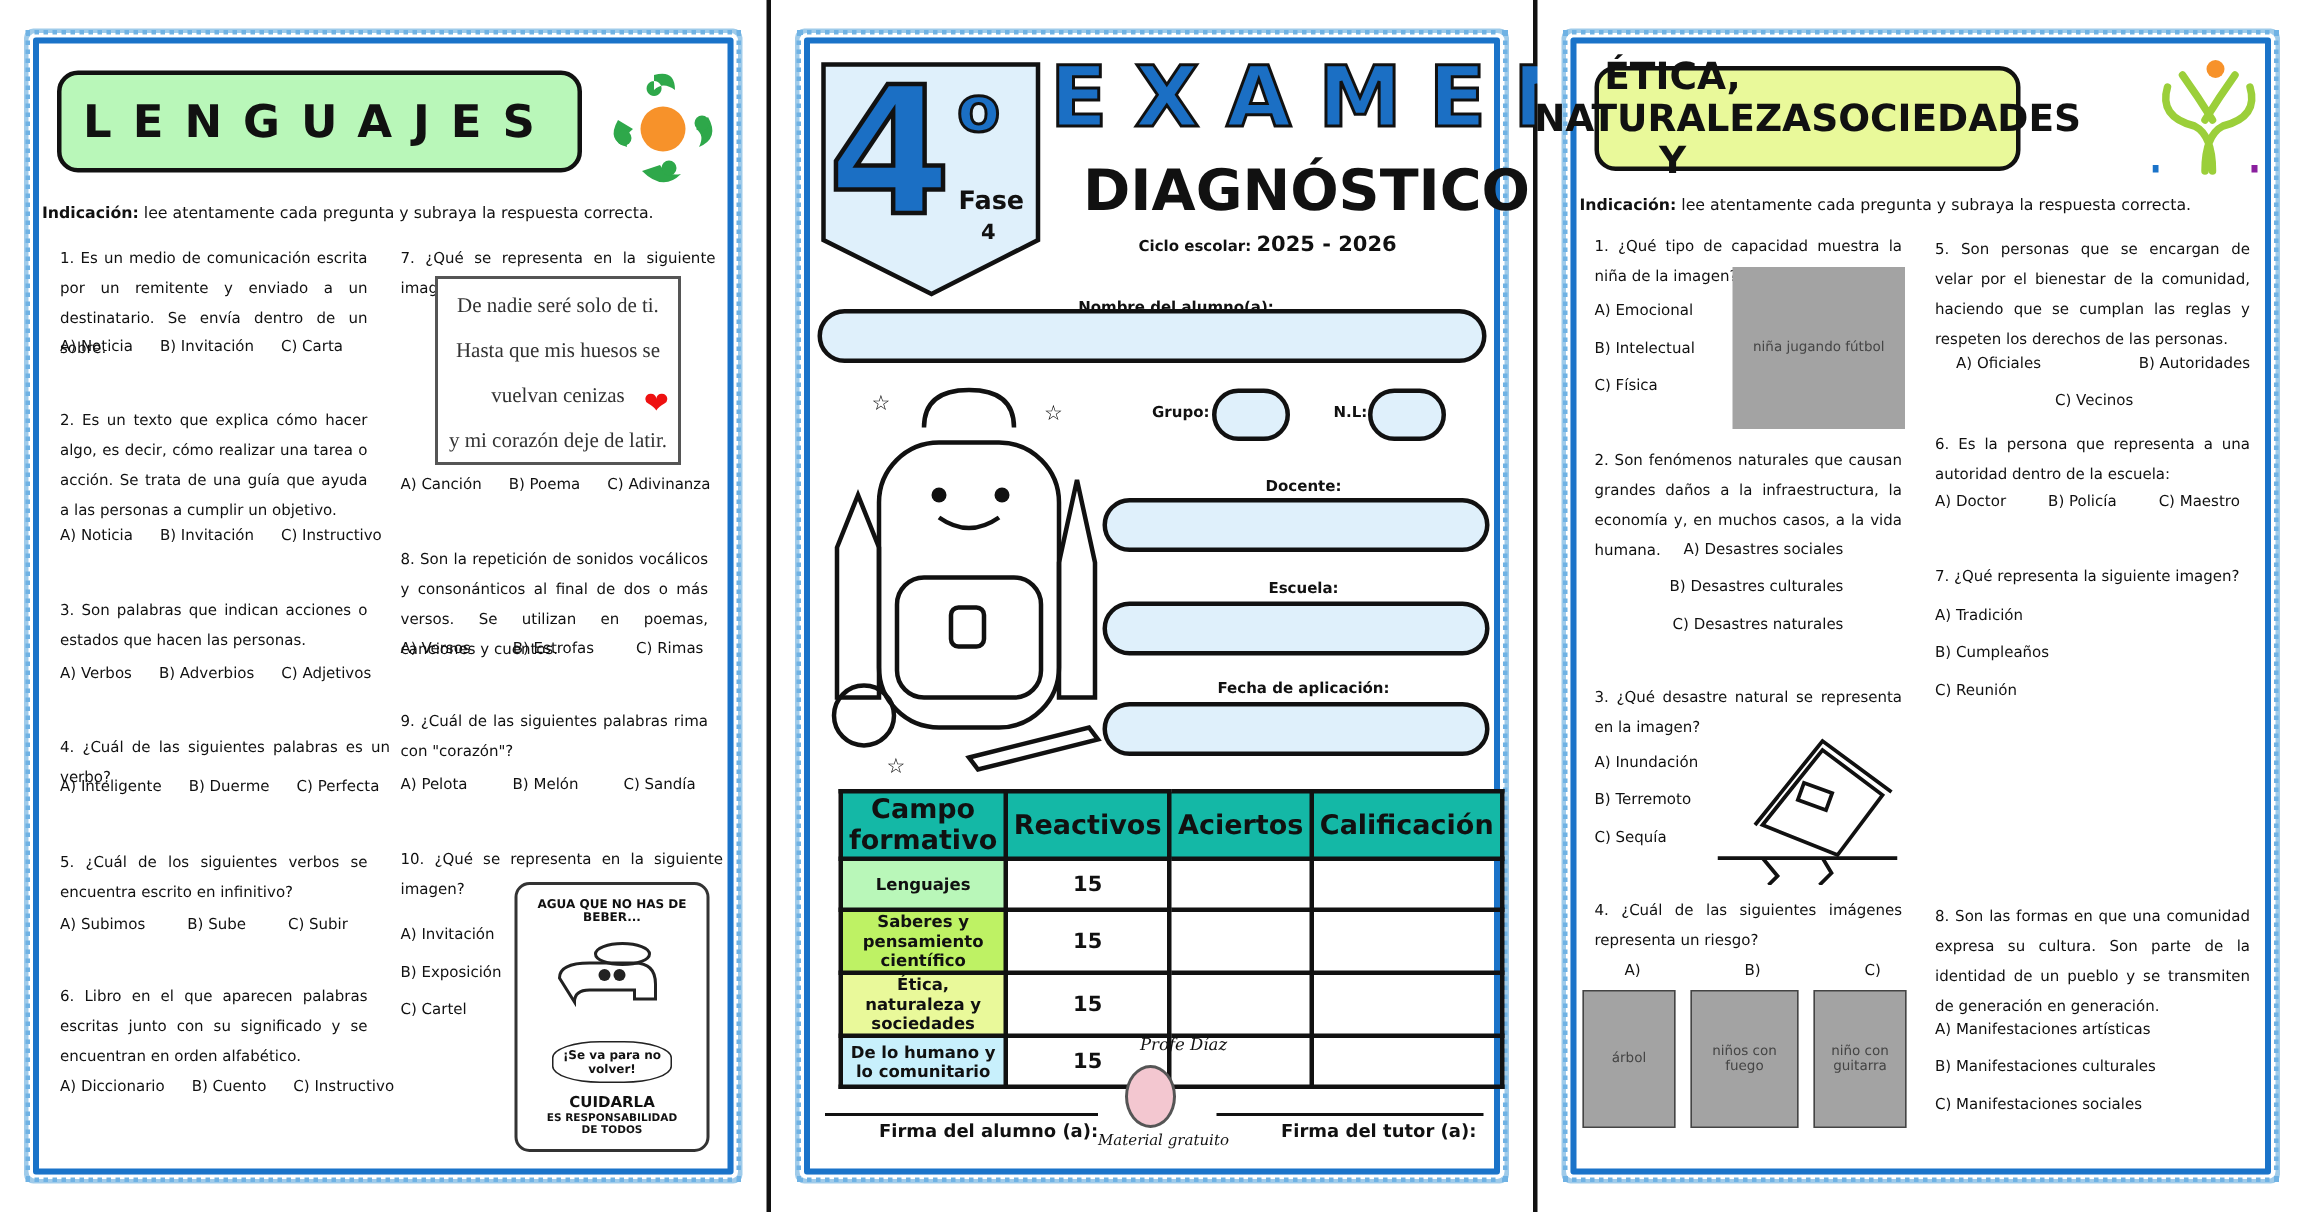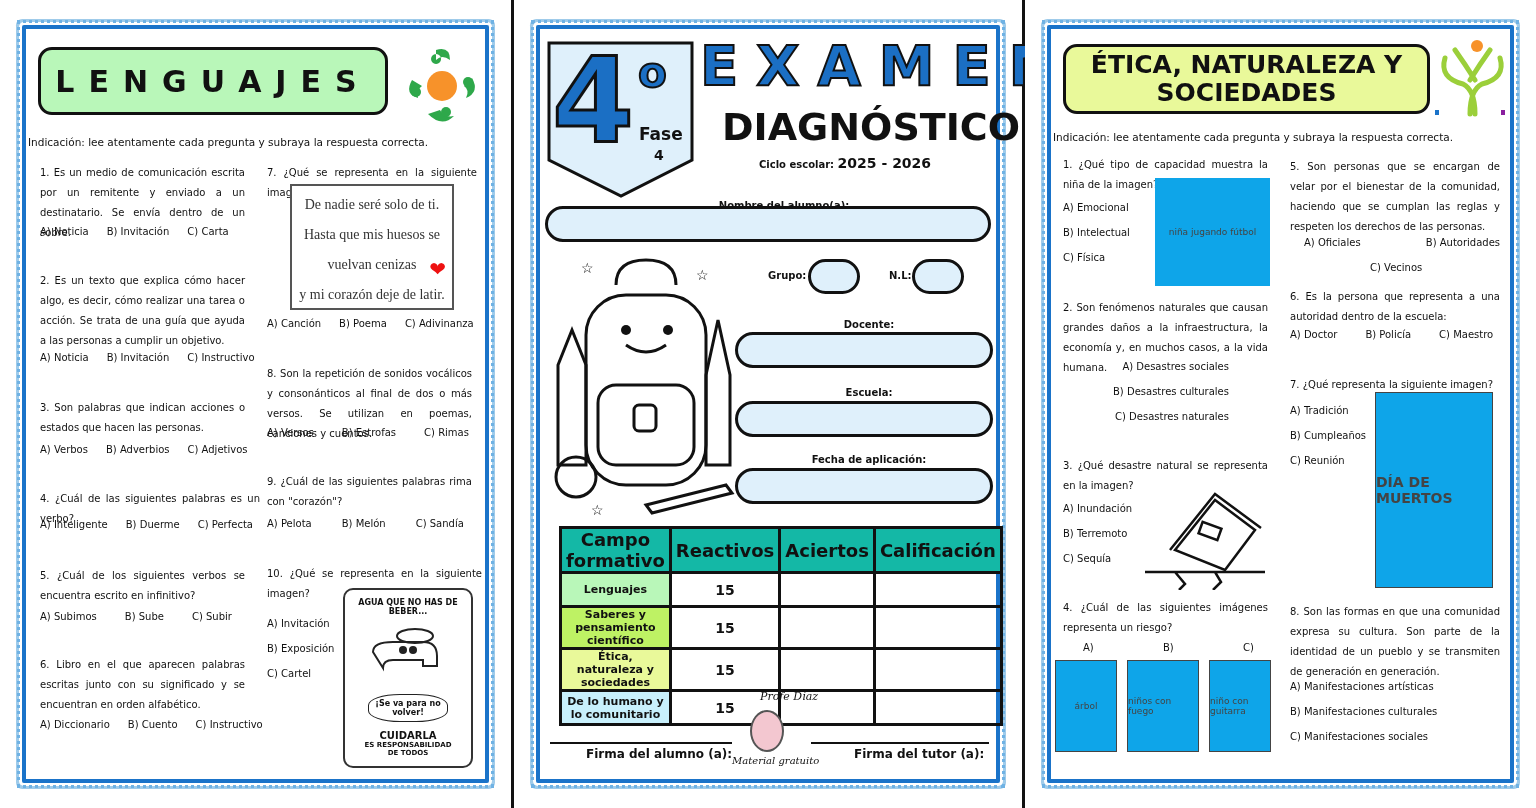--- a/index.html
+++ b/index.html
@@ -23,21 +23,21 @@
     content: ""; position: absolute; inset: -9px;
     border: 3px dotted #6fb2e4; pointer-events: none;
   }
 
   .title-box {
     position: absolute; border: 3px solid #111; border-radius: 14px;
     display: flex; align-items: center; justify-content: center; text-align: center;
     font-weight: bold;
   }
   .indic { position: absolute; font-size: 10.5px; }
-  .indic b { font-weight: normal; }
+  .indic b { font-weight: bold; }
 
   .q { position: absolute; font-size: 10px; line-height: 20px; text-align: justify; }
   .opts { position: absolute; font-size: 10px; display: flex; gap: 18px; }
   .opt-col { position: absolute; font-size: 10px; line-height: 25px; }
 
   .poem-box {
     position: absolute; border: 2px solid #555; background: #fff;
     font-family: "Liberation Serif", serif; font-size: 14px; color: #333;
     text-align: center; line-height: 30px; padding-top: 4px;
   }
@@ -59,23 +59,23 @@
   }
   table.score td, table.score th {
     border: 3px solid #111; height: 34px; text-align: center; padding: 0 4px;
   }
   table.score th { background: #14b8a6; font-size: 18px; height: 24px; }
 
   .sig-line { position: absolute; border-top: 2px solid #111; }
   .sig-label { position: absolute; font-size: 12px; font-weight: bold; }
 
   .illus {
-    position: absolute; border: 1.5px solid #444; background: #0ea5e9;
+    position: absolute; border: 1.5px solid #444; background: #a3a3a3;
     display: flex; align-items: center; justify-content: center;
-    font-size: 9px; color: #444; text-align: left;
+    font-size: 9px; color: #444; text-align: center;
   }
 </style>
 </head>
 <body>
 
 <div class="page" id="p1">
   <div class="frame"></div>
 
   <div class="title-box" style="left:38px; top:47px; width:350px; height:68px; background:#b9f7b9; font-size:30px; letter-spacing:14px; font-family:'DejaVu Sans',sans-serif;">
     <span>LENGUAJES</span>
@@ -284,21 +284,21 @@
 
   <div class="sig-line" style="left:36px; top:742px; width:182px;"></div>
   <div class="sig-label" style="left:72px; top:747px;">Firma del alumno (a):</div>
   <div class="sig-line" style="left:297px; top:742px; width:178px;"></div>
   <div class="sig-label" style="left:340px; top:747px;">Firma del tutor (a):</div>
 </div>
 
 <div class="page" id="p3">
   <div class="frame"></div>
 
-  <div class="title-box" style="left:38px; top:44px; width:367px; height:70px; background:#e9f99a; font-size:25px; line-height:28px; flex-direction:column;">
+  <div class="title-box" style="left:38px; top:44px; width:284px; height:70px; background:#e9f99a; font-size:25px; line-height:28px; ">
     <span>ÉTICA, NATURALEZA Y</span>
     <span>SOCIEDADES</span>
   </div>
 
   <svg style="position:absolute; left:410px; top:38px;" width="75" height="82" viewBox="0 0 75 82">
     <circle cx="42" cy="8" r="6" fill="#f7922a"></circle>
     <path d="M10 20 q-6 20 18 26 q12 6 12 30 M65 20 q6 20 -18 26 q-12 6 -12 30 M20 12 q10 14 20 30 M55 12 q-10 14 -20 30" fill="none" stroke="#9bcf3a" stroke-width="5" stroke-linecap="round"></path>
     <rect x="0" y="72" width="4" height="5" fill="#1a73c9"></rect>
     <rect x="66" y="72" width="4" height="5" fill="#8a1f9e"></rect>
   </svg>
@@ -360,21 +360,20 @@
     <span>B) Policía</span>
     <span>C) Maestro</span>
   </div>
 
   <div class="q" style="left:265px; top:375px; width:210px;">7. ¿Qué representa la siguiente imagen?</div>
   <div class="opt-col" style="left:265px; top:398px;">
     <div>A) Tradición</div>
     <div>B) Cumpleaños</div>
     <div>C) Reunión</div>
   </div>
-  <div class="illus" style="left:350px; top:392px; width:118px; height:196px; font-size:14px; font-weight:bold;">DÍA DE MUERTOS</div>
 
   <div class="q" style="left:265px; top:602px; width:210px;">8. Son las formas en que una comunidad expresa su cultura. Son parte de la identidad de un pueblo y se transmiten de generación en generación.</div>
   <div class="opt-col" style="left:265px; top:674px;">
     <div>A) Manifestaciones artísticas</div>
     <div>B) Manifestaciones culturales</div>
     <div>C) Manifestaciones sociales</div>
   </div>
 </div>
 
 </body></html>

